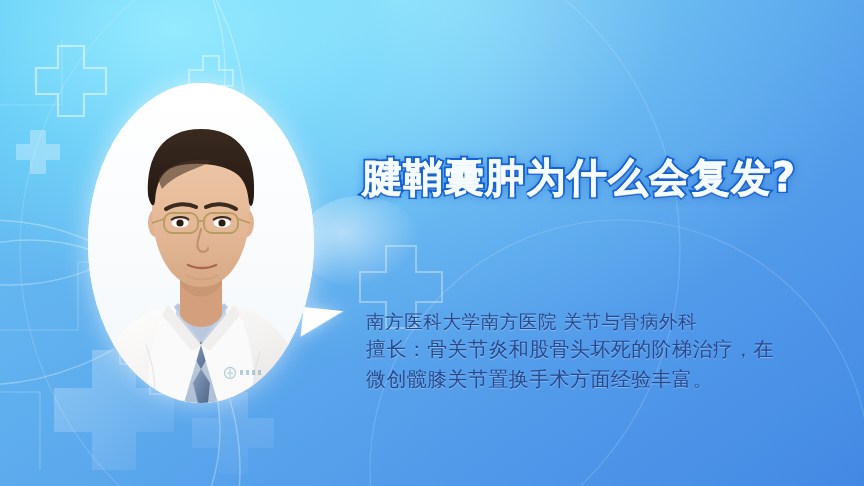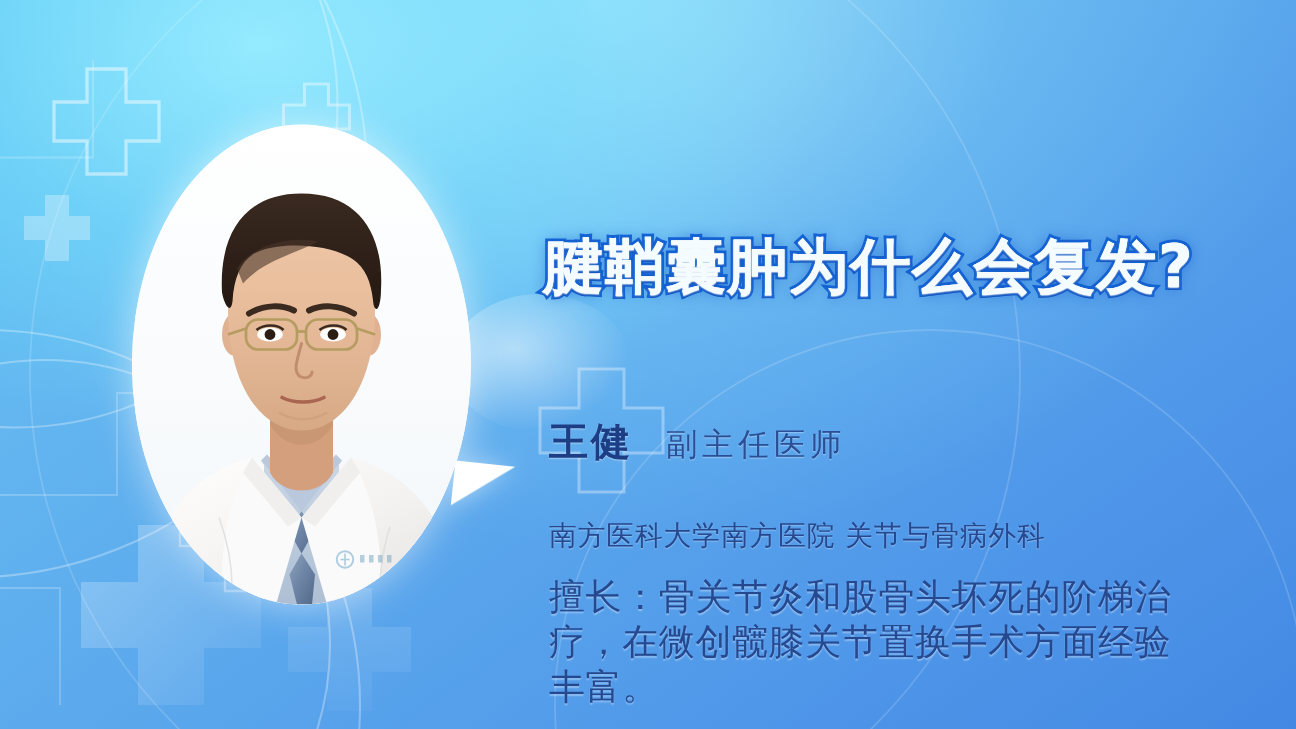--- a/index.html
+++ b/index.html
@@ -91,22 +91,22 @@
     font-size:21px; color:#2a4f96; letter-spacing:3px;
     text-shadow:0 1px 1px rgba(255,255,255,.4);
   }
 
   .hospital{
     margin-top:32px;
     font-size:18.5px; color:#26488f; letter-spacing:.6px;
     text-shadow:0 1px 1px rgba(255,255,255,.35);
   }
   .skill{
-    margin-top:14px;
-    font-size:24px; color:#26488f; line-height:30px; letter-spacing:.4px;
+    margin-top:0;
+    font-size:20px; color:#26488f; line-height:30px; letter-spacing:.4px;
     max-width:425px;
     text-shadow:0 1px 1px rgba(255,255,255,.35);
   }
 </style>
 </head>
 <body>
 
 <div class="stage">
 
   <div class="deco">
@@ -270,21 +270,17 @@
           </g>
         </svg>
       </div>
     </div>
   </div>
 
   <div class="title">腱鞘囊肿为什么会复发?</div>
   <div class="title-top">腱鞘囊肿为什么会复发?</div>
 
   <div class="info">
-    <div class="namerow">
-      <span class="dname">王健</span>
-      <span class="drank">副主任医师</span>
-    </div>
     <div class="hospital">南方医科大学南方医院 关节与骨病外科</div>
     <div class="skill">擅长：骨关节炎和股骨头坏死的阶梯治疗，在微创髋膝关节置换手术方面经验丰富。</div>
   </div>
 
 </div>
 
 </body></html>

